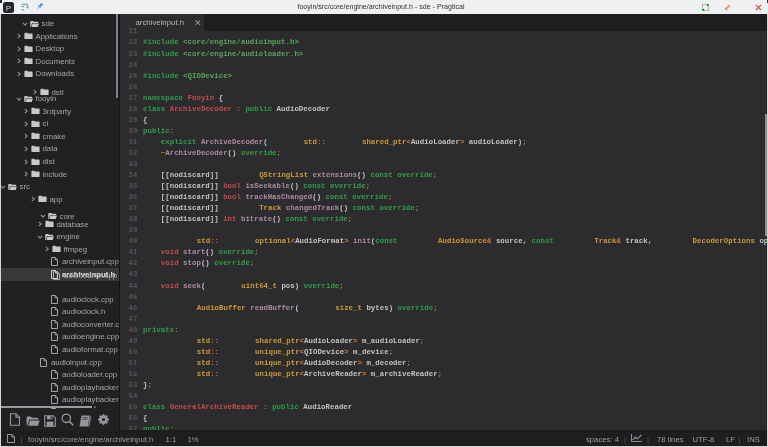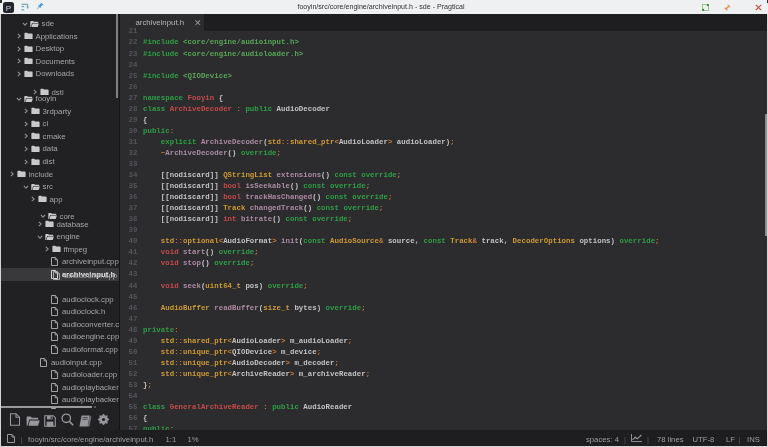--- a/index.html
+++ b/index.html
@@ -18,21 +18,21 @@
 .aro{margin-right:1.5px;}
 .ic{margin-right:3px;}
 .fic{margin-right:4px;flex:none;}
 #code{position:absolute;left:120px;top:26.45px;font-family:"Liberation Mono",monospace;font-size:7.35px;line-height:11.05px;white-space:pre;color:#c3c3c5;font-weight:bold;letter-spacing:0.045px;}
 .cl{height:11.05px;}
 .ln{display:inline-block;width:17.5px;text-align:right;color:#54545b;margin-right:5.5px;}
 i{font-style:normal;}
 .k{color:#2f9e47;}
 .s{color:#57a657;}
 .r{color:#c64a4a;}
-.t{color:#cf9a33;}
+.t{color:#cf9a33;margin-left:36px;}
 .o{color:#c4793b;}
 .f{color:#ae8ba4;}
 #statusbar{position:absolute;left:0;top:430px;width:768px;height:17px;background:#1e1e20;font-size:7.7px;color:#9e9ea1;}
 #statusbar span{position:absolute;top:4.5px;}
 .sdim{color:#55555a;}
 #vscroll-tree{position:absolute;left:116px;top:14px;width:2px;height:84px;background:#7e7e84;}
 #hscroll-tree{position:absolute;left:0px;top:405.5px;width:92px;height:2px;background:#9a9a9e;}
 #hscroll-dot{position:absolute;left:93.5px;top:405.5px;width:2.5px;height:2px;background:#55555a;}
 #vscroll-edit{position:absolute;left:764.5px;top:113.5px;width:2.2px;height:122.5px;background:#8f8f93;}
 #bordL{position:absolute;left:0;top:14px;width:1px;height:433px;background:#d6d6d6;}
@@ -191,30 +191,30 @@
     </div>
 <div class="row" style="top:141.26px;padding-left:23.0px">
       <svg class="aro" width="6" height="6" viewBox="0 0 6 6">
         <path d="M1.8 0.9 L4.2 3 L1.8 5.1" stroke="#8e8e94" stroke-width="1.1" fill="none"></path>
       </svg>
       <svg class="ic" width="9" height="8" viewBox="0 0 9 8">
         <path d="M0.4 1.5 C0.4 1.1 0.7 0.8 1.1 0.8 H3.2 L4 1.6 H7.9 C8.3 1.6 8.6 1.9 8.6 2.3 V6.4 C8.6 6.8 8.3 7.1 7.9 7.1 H1.1 C0.7 7.1 0.4 6.8 0.4 6.4 Z" fill="#c9c9cc"></path>
       </svg>
       <span>dist</span>
     </div>
-<div class="row" style="top:153.79px;padding-left:9px">
+<div class="row" style="top:153.79px;padding-left:23.0px">
       <svg class="aro" width="6" height="6" viewBox="0 0 6 6">
         <path d="M1.8 0.9 L4.2 3 L1.8 5.1" stroke="#8e8e94" stroke-width="1.1" fill="none"></path>
       </svg>
       <svg class="ic" width="9" height="8" viewBox="0 0 9 8">
         <path d="M0.4 1.5 C0.4 1.1 0.7 0.8 1.1 0.8 H3.2 L4 1.6 H7.9 C8.3 1.6 8.6 1.9 8.6 2.3 V6.4 C8.6 6.8 8.3 7.1 7.9 7.1 H1.1 C0.7 7.1 0.4 6.8 0.4 6.4 Z" fill="#c9c9cc"></path>
       </svg>
       <span>include</span>
     </div>
-<div class="row" style="top:166.32px;padding-left:23.0px">
+<div class="row" style="top:166.32px;">
       <svg class="aro" width="6" height="6" viewBox="0 0 6 6">
         <path d="M0.9 1.8 L3 4.2 L5.1 1.8" stroke="#8e8e94" stroke-width="1.1" fill="none"></path>
       </svg>
       <svg class="ic" width="9" height="8" viewBox="0 0 9 8">
         <path d="M0.3 1.6 C0.3 1.2 0.6 0.9 1 0.9 H3.1 L3.9 1.7 H7.6 C8 1.7 8.2 2 8.2 2.3 V2.9 H2.2 L0.9 7 H0.3 Z" fill="#c9c9cc"></path>
         <path d="M2.6 3.6 H8.9 L7.7 7.1 H1.4 Z" fill="#c9c9cc"></path>
       </svg>
       <span>src</span>
     </div>
 <div class="row" style="top:178.85px;padding-left:30.0px">

